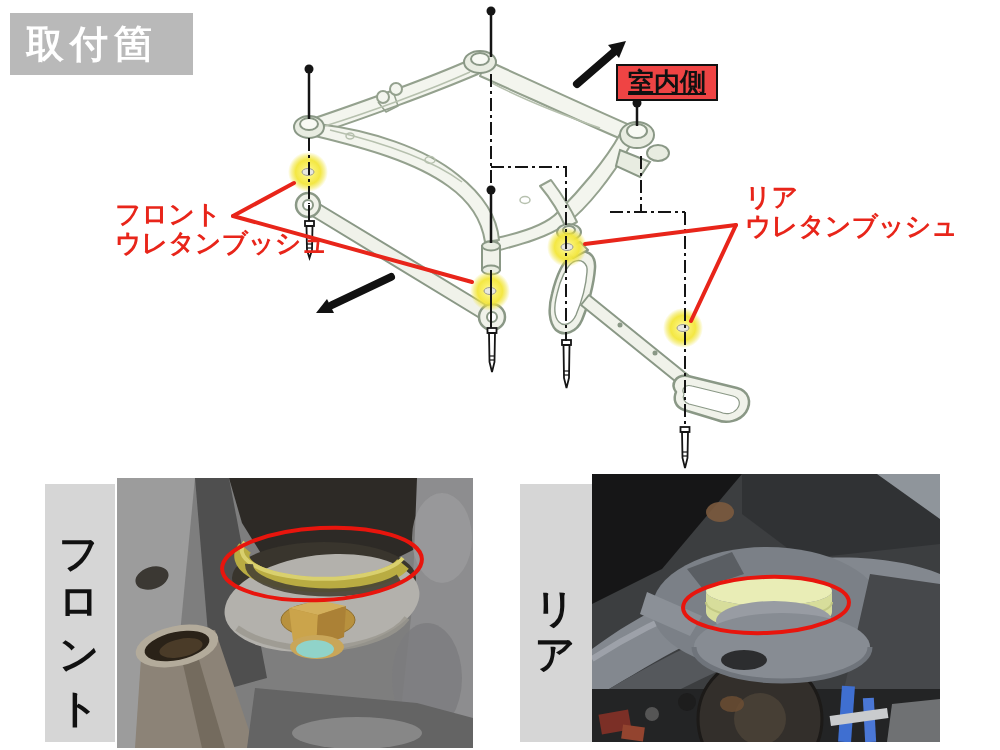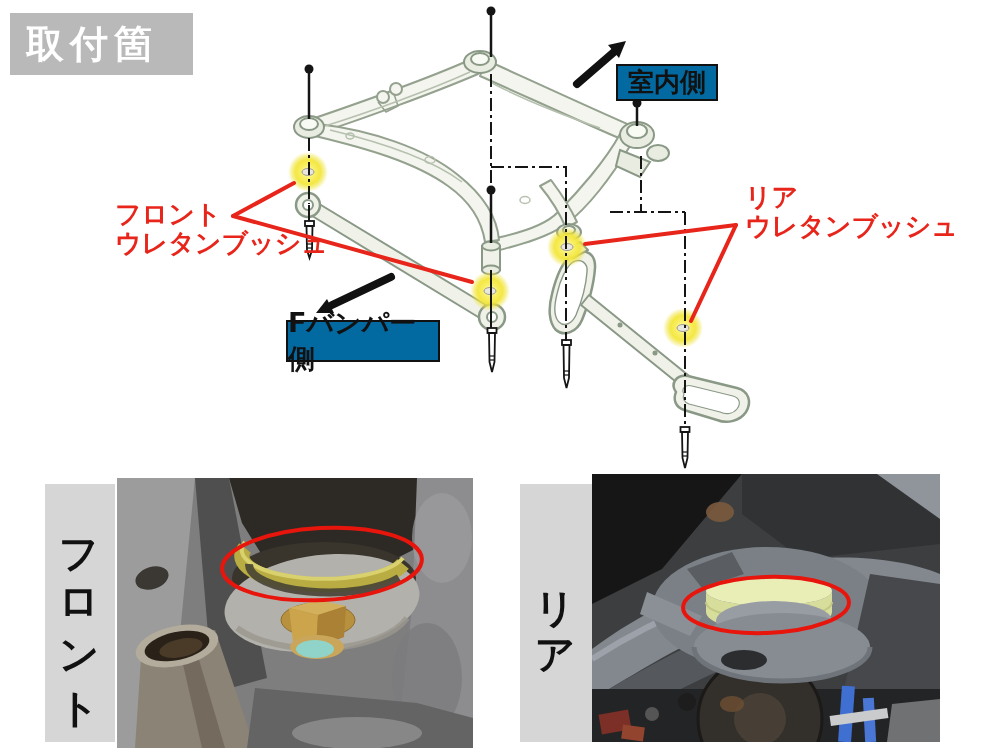--- a/index.html
+++ b/index.html
@@ -2,22 +2,22 @@
 <html><head>
 <meta charset="utf-8">
 <style>
   html,body{margin:0;padding:0;background:#fff;}
   .page{position:relative;width:1000px;height:750px;background:#fff;overflow:hidden;
         font-family:"DejaVu Sans","Liberation Sans",sans-serif;}
   .title-block{position:absolute;left:10px;top:13px;width:183px;height:62px;
         background:#b9b9b9;color:#fff;font-size:38px;font-weight:bold;
         letter-spacing:6px;line-height:62px;padding-left:16px;box-sizing:border-box;}
   .diagram-svg{position:absolute;left:0;top:0;}
-  .label-box{position:absolute;background:#0369a1;border:2px solid #111;color:#111;
-        display:flex;align-items:center;justify-content:center;font-weight:600;}
+  .label-box{position:absolute;background:#ef4444;border:2px solid #111;color:#111;
+        display:flex;align-items:center;justify-content:center;font-weight:600;text-decoration:underline;}
   .box-interior{left:616px;top:64px;width:98px;height:33px;font-size:26px;}
   .box-bumper{left:286px;top:320px;width:150px;height:38px;font-size:27px;}
   .red-label{position:absolute;color:#e8251a;font-weight:bold;font-size:26px;
         line-height:29px;white-space:nowrap;}
   .red-label-front{left:115px;top:200px;}
   .red-label-rear{left:745px;top:183px;}
   .strip{position:absolute;width:70px;height:258px;top:484px;background:#d6d6d6;
         display:flex;align-items:center;justify-content:center;}
   .strip span{writing-mode:vertical-rl;text-orientation:upright;font-size:40px;
         font-weight:bold;color:#111;letter-spacing:4px;}
@@ -171,21 +171,20 @@
     <g>
       <line x1="391" y1="277" x2="332" y2="305" stroke="#111" stroke-width="8" stroke-linecap="round"></line>
       <polygon points="316,313 327,299 334,313" fill="#111"></polygon>
     </g>
   </svg>
 
   <div class="title-block">取付箇所</div>
 
   <div class="label-box box-interior">室内側</div>
 
-  <div class="label-box box-bumper">Fバンパー側</div>
 
   <div class="red-label red-label-front">
     <div>フロント</div>
     <div>ウレタンブッシュ</div>
   </div>
 
   <div class="red-label red-label-rear">
     <div>リア</div>
     <div>ウレタンブッシュ</div>
   </div>

